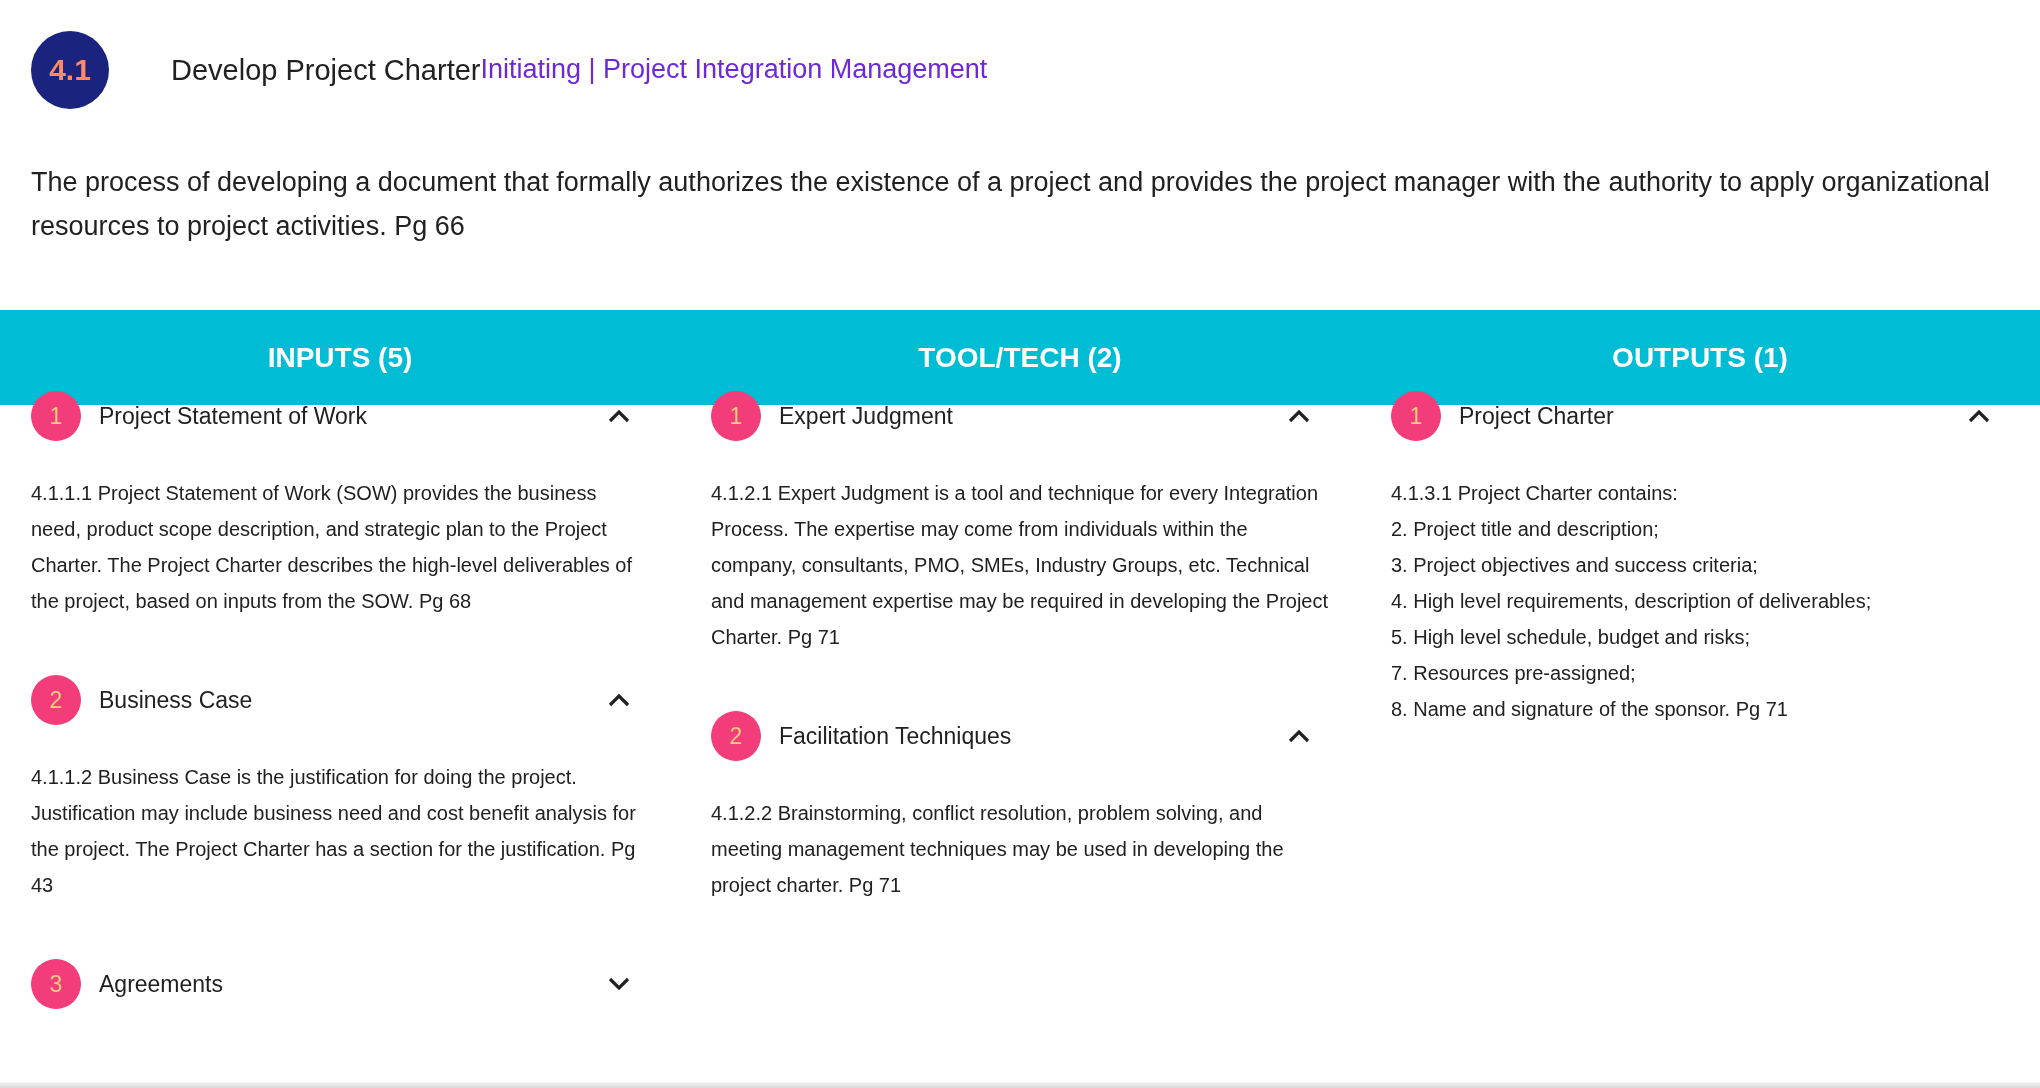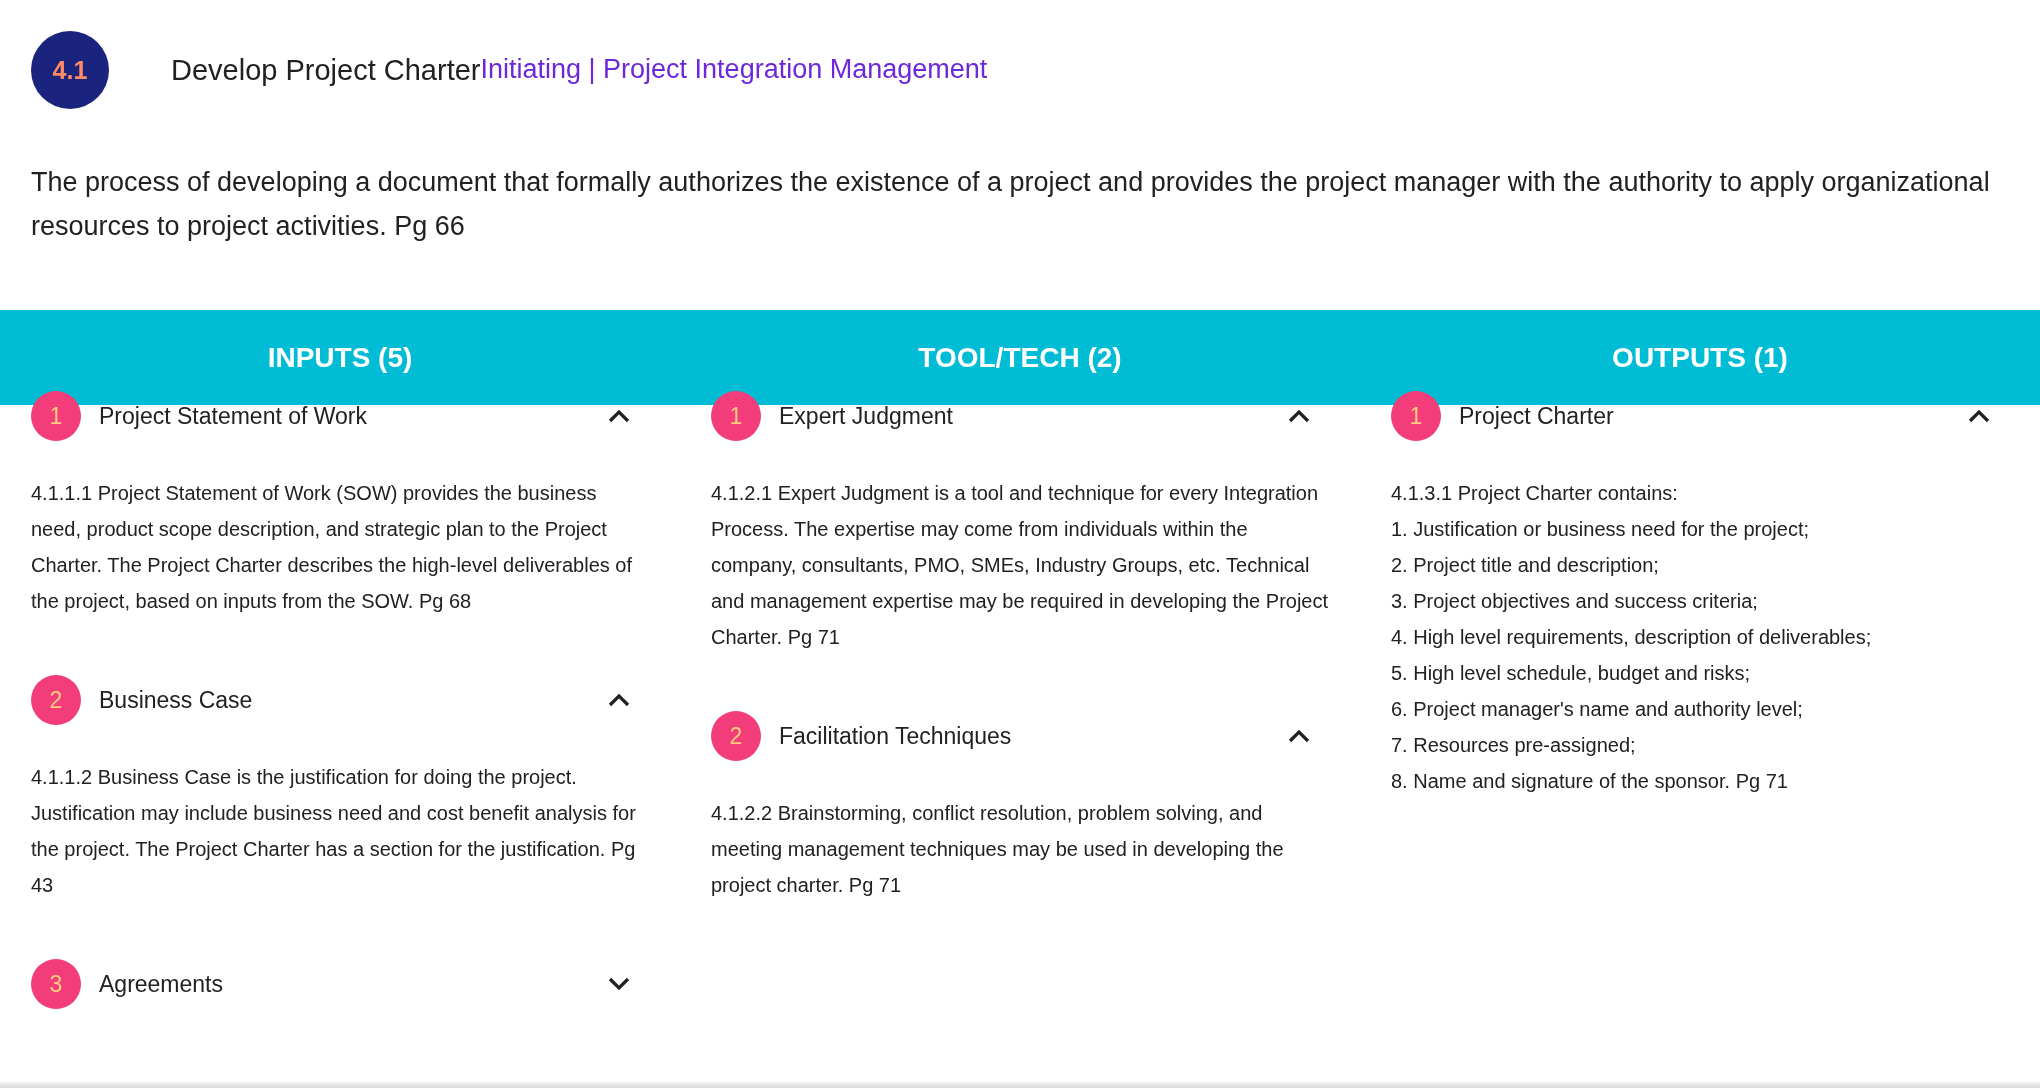--- a/index.html
+++ b/index.html
@@ -15,21 +15,21 @@
     .card-shadow {
       position: absolute; left: 0; right: 0; bottom: 0; height: 6px;
       background: linear-gradient(#f4f4f4, #d9d9d9);
     }
     
     .proc-header { position: absolute; left: 31px; top: 31px; height: 78px; display: flex; align-items: center; }
     .proc-badge {
       width: 78px; height: 78px; border-radius: 50%;
       background: #1a237e; color: #ff8a65;
       display: flex; align-items: center; justify-content: center;
-      font-weight: bold; font-size: 25px;
+      font-weight: bold; font-size: 30px;
     }
     .proc-titles { margin-left: 62px; display: flex; }
     .proc-title { font-size: 29px; color: #212121; line-height: 36px; }
     .proc-subtitle { font-size: 27px; color: #6d28d9; line-height: 34px; }
     .proc-desc {
       position: absolute; left: 31px; top: 160px; width: 1960px;
       font-size: 27px; line-height: 44px; color: #212121;
     }
     
     .band {
@@ -161,26 +161,24 @@
           <span class="num-badge">1</span>
           <span class="item-title">Project Charter</span>
           <span class="chevron">
             <svg width="22" height="14" viewBox="0 0 22 14">
                 <path d="M2 12 L11 3 L20 12" fill="none" stroke="#212121" stroke-width="3.2"></path>
               </svg>
           </span>
         </div>
         <div class="item-body">
           <span class="line">4.1.3.1 Project Charter contains:</span>
-          <span class="line">1. Justification or business need for the project;</span>
           <span class="line">2. Project title and description;</span>
           <span class="line">3. Project objectives and success criteria;</span>
           <span class="line">4. High level requirements, description of deliverables;</span>
           <span class="line">5. High level schedule, budget and risks;</span>
-          <span class="line">6. Project manager's name and authority level;</span>
           <span class="line">7. Resources pre-assigned;</span>
           <span class="line">8. Name and signature of the sponsor. Pg 71</span>
         </div>
       </div>
     </div>
 
   </div>
 
   <div class="card-shadow"></div>
 </div>

